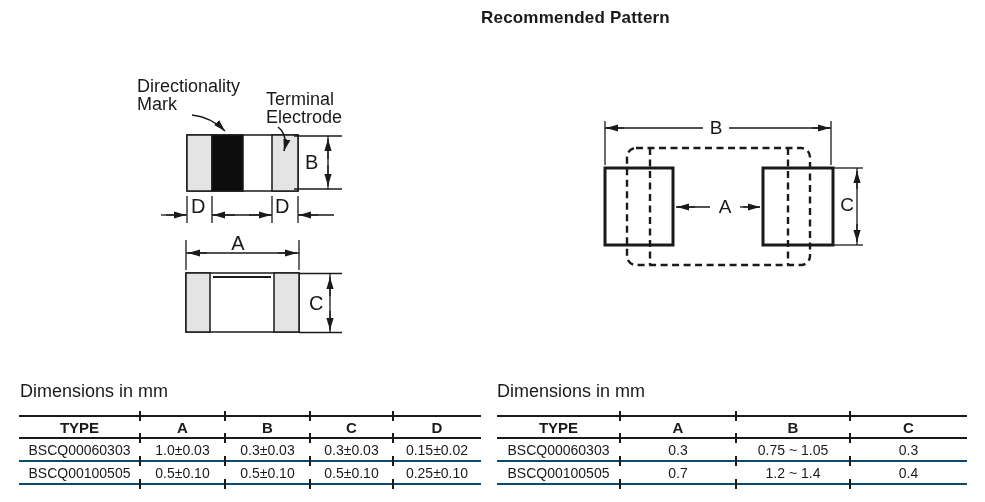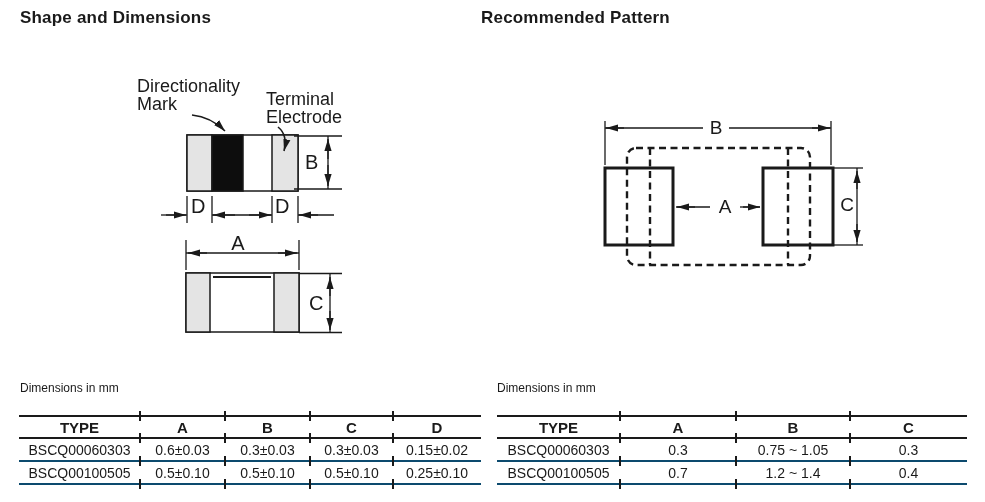--- a/index.html
+++ b/index.html
@@ -3,21 +3,21 @@
 <meta charset="utf-8">
 <style>
   html,body { margin:0; padding:0; background:#ffffff; }
   .canvas {
     position:relative; width:985px; height:502px; background:#ffffff;
     font-family:"Liberation Sans", sans-serif; color:#1a1a1a; overflow:hidden;
   }
   .title { position:absolute; top:8px; font-weight:bold; font-size:17px; letter-spacing:0.2px; }
   .left-title  { left:20px; }
   .right-title { left:481px; }
-  .note { position:absolute; top:381px; font-size:12px; }
+  .note { position:absolute; top:381px; font-size:18px; }
   .left-note  { left:20px; }
   .right-note { left:497px; }
   svg.diagram { position:absolute; left:0; top:0; }
   svg.diagram text { font-family:"Liberation Sans", sans-serif; fill:#1a1a1a; }
   .callout-text { font-size:18px; }
   .dim-letter   { font-size:20px; }
   .dim-letter-sm{ font-size:19px; }
 
   table.dims {
     position:absolute; top:415px; border-collapse:collapse; table-layout:fixed;
@@ -40,21 +40,20 @@
   }
   table.dims tbody tr:last-child td + td::after {
     content:""; position:absolute; left:-1px; bottom:-6px; width:2px; height:10px; background:#1a1a1a;
   }
 </style>
 </head>
 <body>
 
 <div class="canvas">
 
-  <div class="title left-title">Shape and Dimensions</div>
   <div class="title right-title">Recommended Pattern</div>
 
   <svg class="diagram" width="985" height="502" viewBox="0 0 985 502">
     <defs>
       <marker id="arr" markerUnits="userSpaceOnUse" markerWidth="14" markerHeight="10" refX="12" refY="5" orient="auto">
         <path d="M0,1.4 L12,5 L0,8.6 Z" fill="#1a1a1a"></path>
       </marker>
     </defs>
 
     <g stroke="#1a1a1a" stroke-width="1.5" fill="none">
@@ -178,21 +177,21 @@
         <th>TYPE</th>
         <th>A</th>
         <th>B</th>
         <th>C</th>
         <th>D</th>
       </tr>
     </thead>
     <tbody>
       <tr>
         <td>BSCQ00060303</td>
-        <td>0.6±0.03</td>
+        <td>1.0±0.03</td>
         <td>0.3±0.03</td>
         <td>0.3±0.03</td>
         <td>0.15±0.02</td>
       </tr>
       <tr>
         <td>BSCQ00100505</td>
         <td>0.5±0.10</td>
         <td>0.5±0.10</td>
         <td>0.5±0.10</td>
         <td>0.25±0.10</td>

